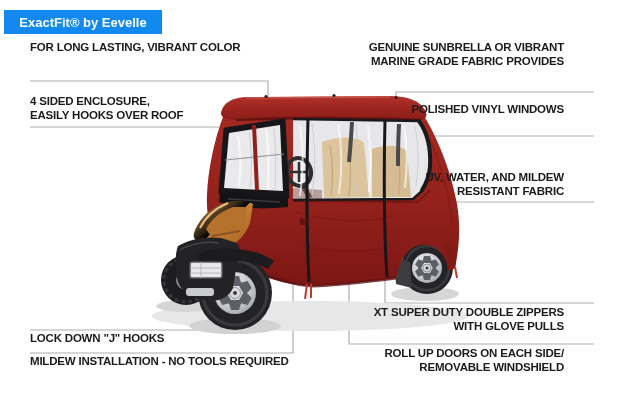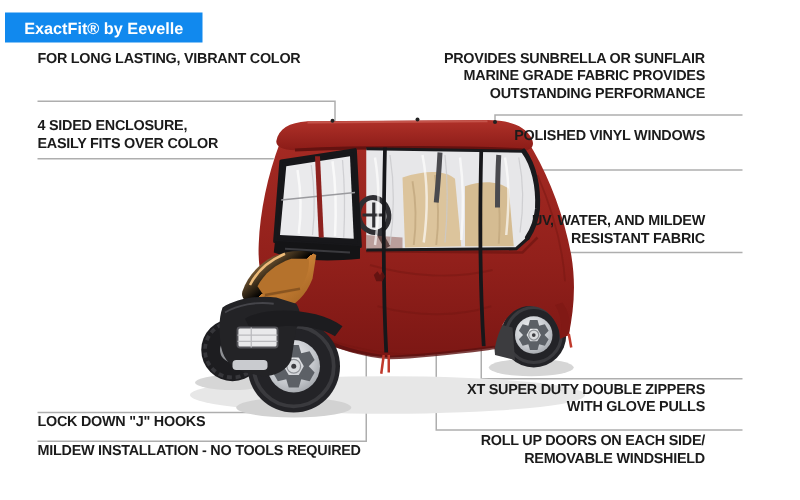--- a/index.html
+++ b/index.html
@@ -242,33 +242,32 @@
 
   <div class="badge" style="background: rgb(17, 137, 238);">
     <span>ExactFit® by Eevelle</span>
   </div>
 
   <div class="callout l" style="left:30px;top:41px">
     <div>FOR LONG LASTING, VIBRANT COLOR</div>
   </div>
   <div class="callout l" style="left:30px;top:95px">
     <div>4 SIDED ENCLOSURE,</div>
-    <div>EASILY FITS OVER COLOR</div>
+    <div>EASILY HOOKS OVER ROOF</div>
   </div>
   <div class="callout l" style="left:30px;top:332px">
     <div>LOCK DOWN "J" HOOKS</div>
   </div>
   <div class="callout l" style="left:30px;top:355px">
     <div>MILDEW INSTALLATION - NO TOOLS REQUIRED</div>
   </div>
 
   <div class="callout r" style="right:30px;top:41px">
-    <div>PROVIDES SUNBRELLA OR SUNFLAIR</div>
+    <div>GENUINE SUNBRELLA OR VIBRANT</div>
     <div>MARINE GRADE FABRIC PROVIDES</div>
-    <div>OUTSTANDING PERFORMANCE</div>
   </div>
   <div class="callout r" style="right:30px;top:103px">
     <div>POLISHED VINYL WINDOWS</div>
   </div>
   <div class="callout r" style="right:30px;top:171px">
     <div>UV, WATER, AND MILDEW</div>
     <div>RESISTANT FABRIC</div>
   </div>
   <div class="callout r" style="right:30px;top:306px">
     <div>XT SUPER DUTY DOUBLE ZIPPERS</div>

